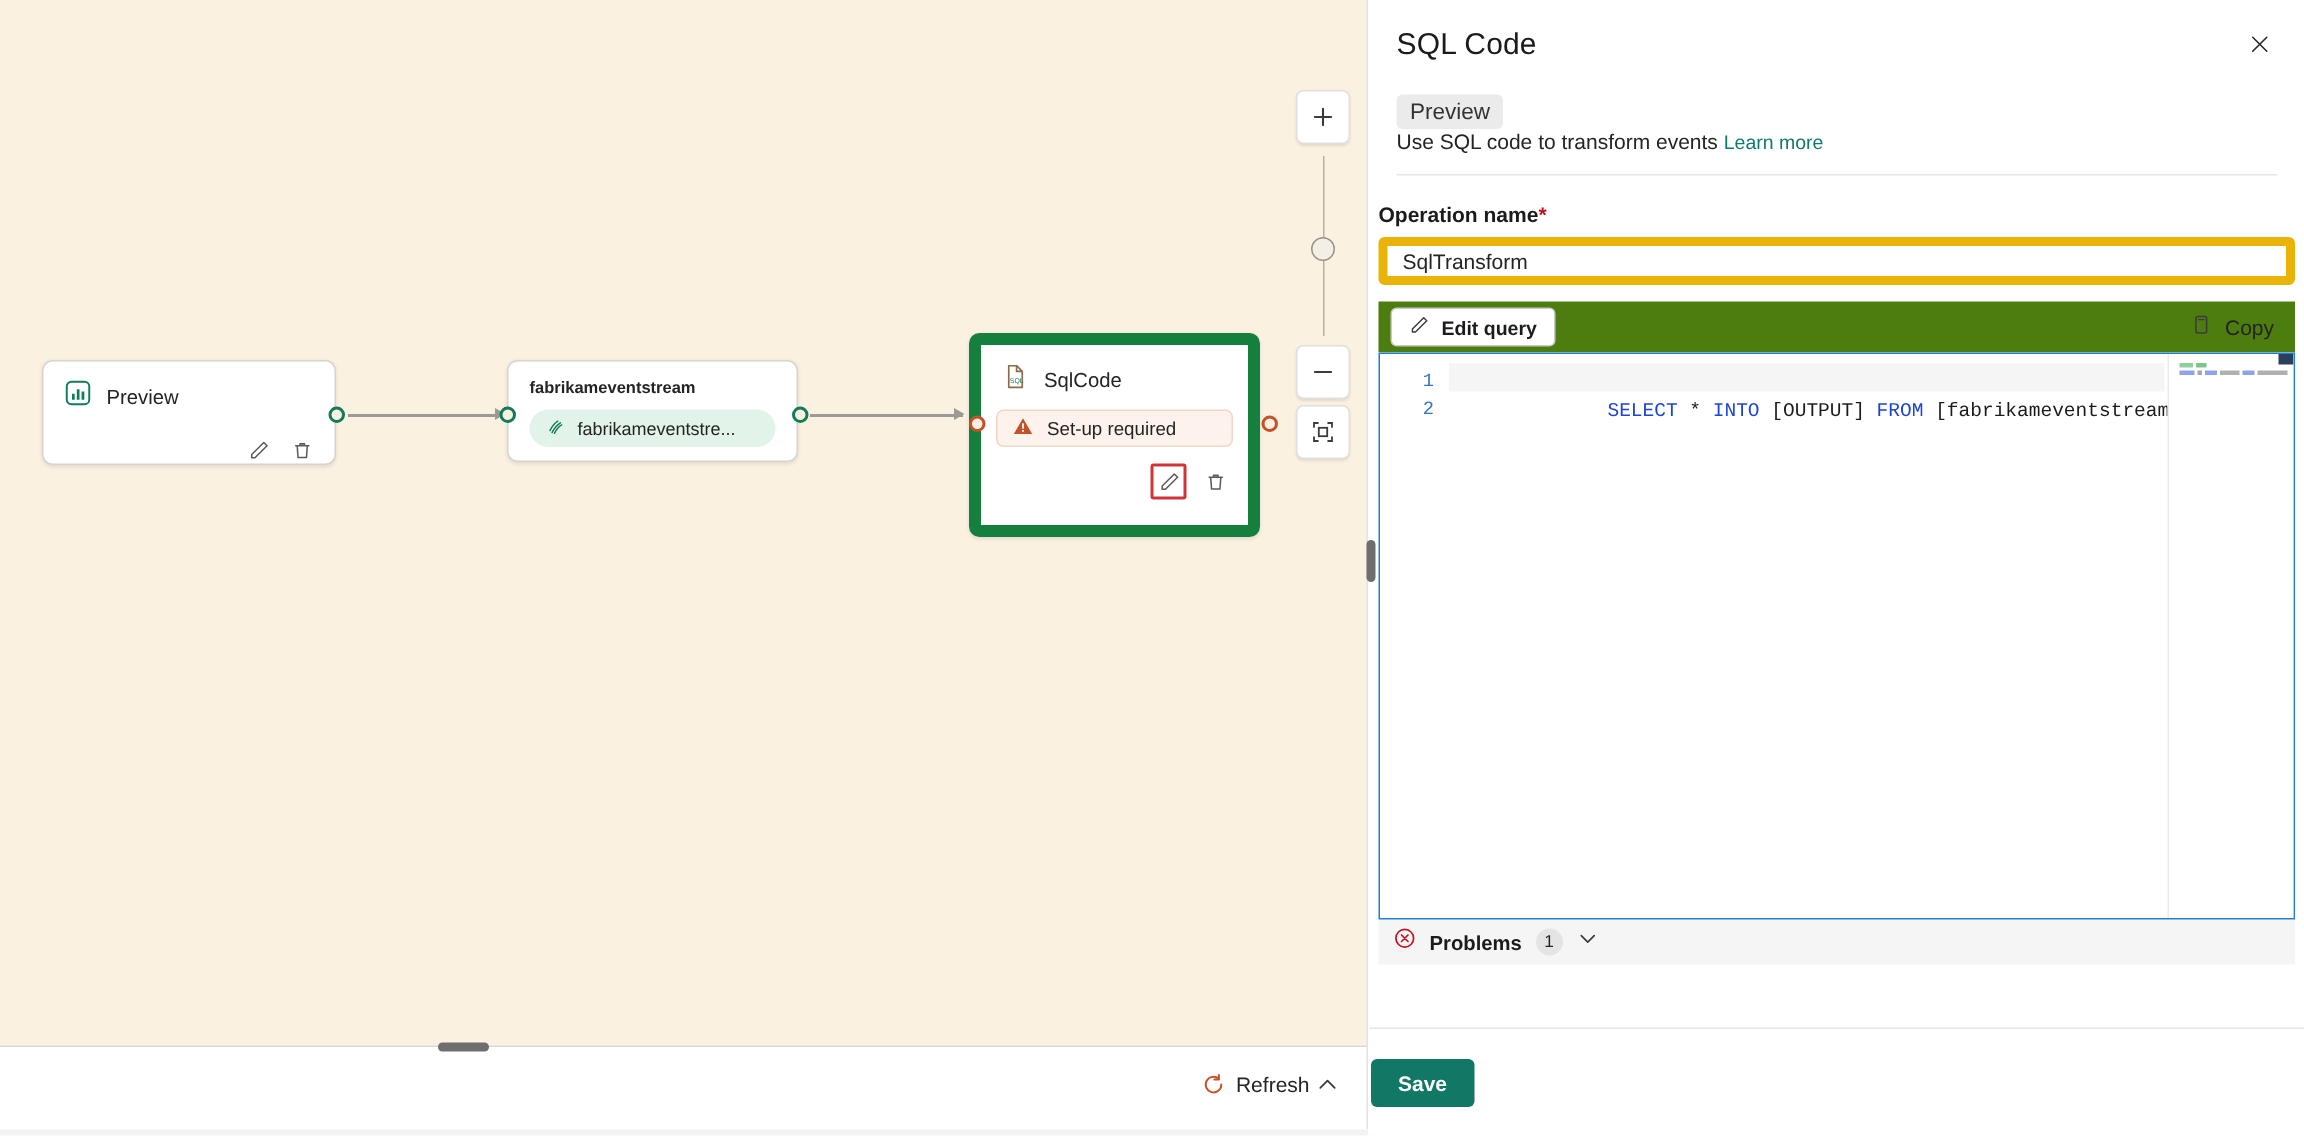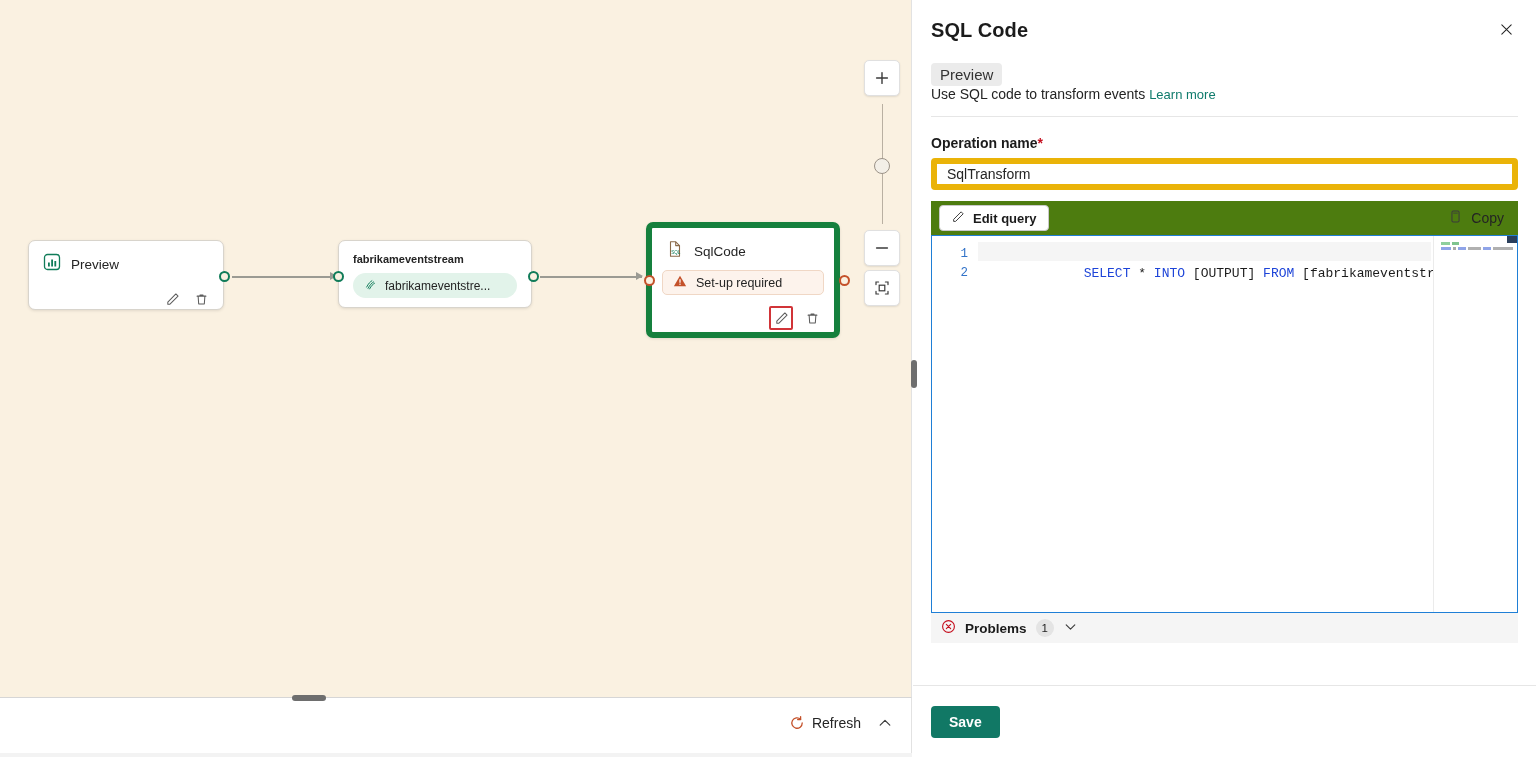--- a/index.html
+++ b/index.html
@@ -26,21 +26,21 @@
     border-top: 1px solid #d6d6d6;
     border-right: 1px solid #e2e2e2;
   }
   .canvas-footer-strip {
     position: absolute; left: 0; top: 753px;
     width: 912px; height: 4px;
     background: #f3f3f3;
   }
   .refresh-group {
     position: absolute; right: 18px; top: 14px;
-    display: flex; align-items: center; gap: 12px;
+    display: flex; align-items: center; gap: 0;
     font-size: 14px; color: #242424;
   }
   .refresh-btn {
     display: flex; align-items: center; gap: 7px;
     cursor: pointer; padding: 3px 4px;
   }
   .refresh-icon { width: 16px; height: 16px; display:block; }
   .chev-up { width: 16px; height: 16px; display:block; cursor: pointer; }
 
   .hdrag {
@@ -73,22 +73,22 @@
     align-items: center; justify-content: center; cursor: pointer;
   }
   .icon-btn.hl {
     border: 2px solid #d13438; border-radius: 2px;
     width: 24px; height: 24px;
   }
 
   #node-bicycles { left: 28px; top: 240px; width: 196px; height: 70px; }
   #node-stream  { left: 338px; top: 240px; width: 194px; height: 68px; }
   #node-sqlcode {
-    left: 646px; top: 222px; width: 194px; height: 116px;
-    border: 6px solid #15803d;
+    left: 646px; top: 222px; width: 194px; height: 136px;
+    border: 8px solid #15803d;
   }
 
   .pill-green {
     margin: 8px 14px 0 14px;
     background: #e2f3ea; border-radius: 13px;
     height: 25px; display: flex; align-items: center;
     gap: 7px; padding: 0 11px;
     font-size: 12px; color: #242424;
     overflow: hidden; white-space: nowrap;
   }
@@ -147,39 +147,39 @@
     position: absolute; left: 913px; top: 0;
     width: 623px; height: 757px;
     background: #ffffff;
   }
   .panel-header {
     position: relative; height: 60px;
     display: flex; align-items: center;
     padding: 0 18px 0 18px;
   }
   .panel-title {
-    font-size: 20px; font-weight: 700; color: #1b1b1b;
+    font-size: 20px; font-weight: 400; color: #1b1b1b;
     letter-spacing: .1px;
   }
   .close-x {
     position: absolute; right: 18px; top: 17px;
     width: 24px; height: 24px; cursor: pointer;
     display: flex; align-items: center; justify-content: center;
   }
   .panel-sub { padding: 3px 18px 0 18px; }
   .badge-preview {
     display: inline-block; background: #ebebeb; color: #333;
     font-size: 15px; border-radius: 4px;
     padding: 3px 9px;  text-align: right;
   }
   .sub-line { font-size: 14px; color: #242424; }
   .link { color: #0f7b6c; text-decoration: none; font-size: 13px; cursor: pointer; }
   .hr { height: 1px; background: #e6e6e6; margin: 14px 0 0 0; }
 
-  .panel-body { padding: 0 18px; }
+  .panel-body { padding: 0 6px; }
   .field-label {
     font-size: 14px; font-weight: 700; color: #1b1b1b;
     margin: 18px 0 7px 0;
   }
   .req { color: #c50f1f; font-weight: 700; }
   .text-input {
     width: 100%; height: 32px;
     border: 6px solid #eab308; border-radius: 4px;
     padding: 0 10px; font-size: 14px; color: #242424;
     font-family: "Liberation Sans", sans-serif;
@@ -258,21 +258,21 @@
     background: #e4e4e4; color: #242424; border-radius: 9px;
     font-size: 11.5px; min-width: 18px; height: 18px;
     display: flex; align-items: center; justify-content: center;
     padding: 0 6px;
   }
 
   .panel-footer {
     position: absolute; left: 0; bottom: 0;
     width: 623px; height: 72px;
     background: #ffffff; border-top: 1px solid #e6e6e6;
-    display: flex; align-items: center; padding: 0 18px;
+    display: flex; align-items: center; padding: 0 1px;
   }
   .btn-save {
     background: #117865; color: #ffffff;
     border: none; border-radius: 4px;
     height: 32px; padding: 0 18px;
     font-size: 14px; font-weight: 600; cursor: pointer;
     font-family: "Liberation Sans", sans-serif;
   }
 
   .vdrag {

